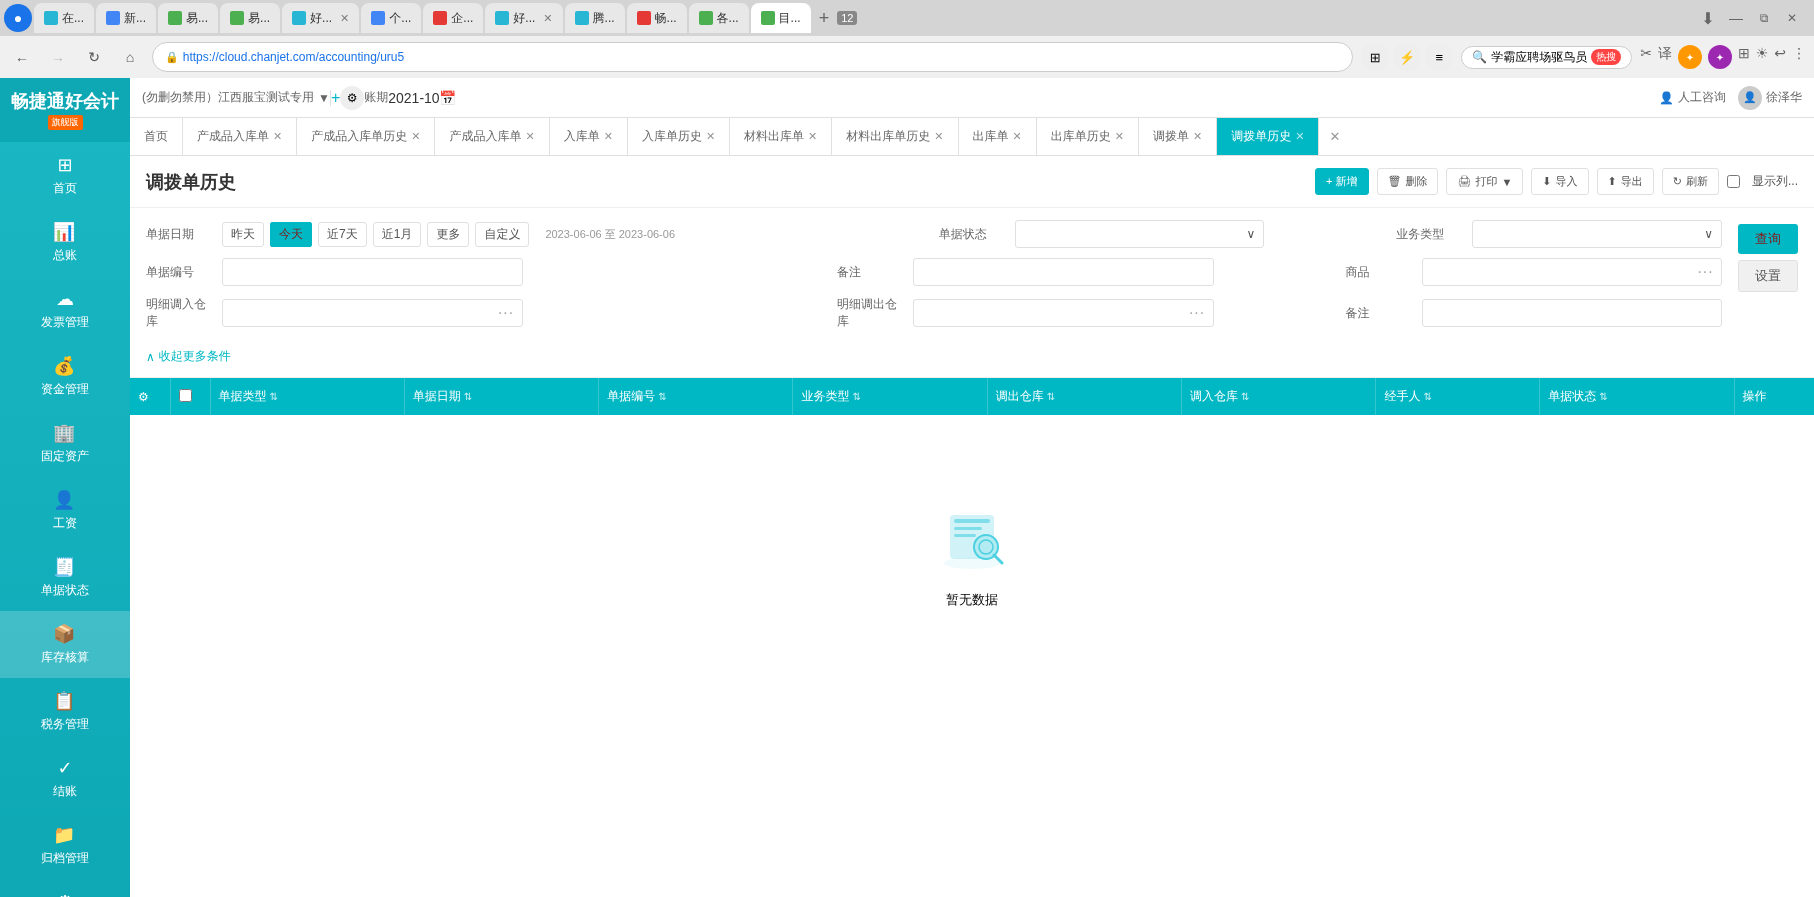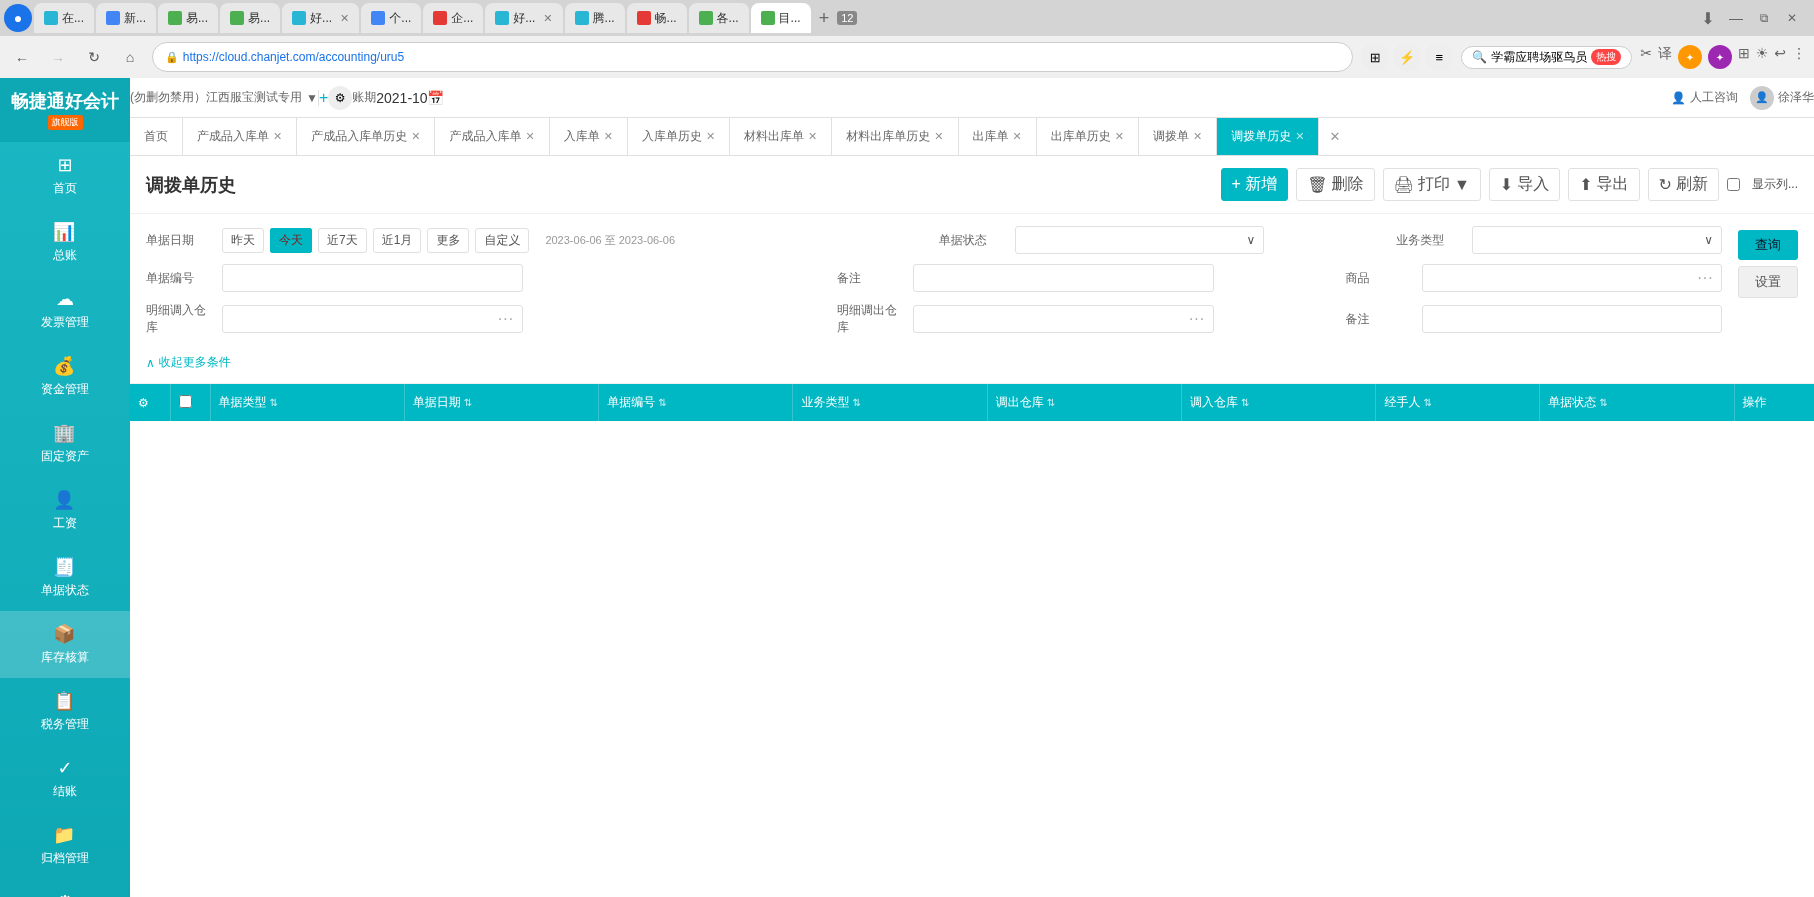--- a/index.html
+++ b/index.html
@@ -30,58 +30,58 @@
     .logo-badge { background: #ff6600; color: white; font-size: 9px; padding: 1px 4px; border-radius: 2px; display: inline-block; margin-top: 2px; }
     .sidebar-nav { flex: 1; overflow-y: auto; }
     .sidebar-item { display: flex; flex-direction: column; align-items: center; padding: 12px 0; cursor: pointer; color: white; font-size: 12px; gap: 4px; }
     .sidebar-item.active { background: rgba(255,255,255,0.2); }
     .sidebar-icon { font-size: 18px; }
 
     
     .main-content { flex: 1; display: flex; flex-direction: column; background: #f5f5f5; overflow: hidden; }
 
     
-    .top-bar { display: flex; align-items: center; background: white; padding: 0 0; height: 40px; border-bottom: 1px solid #e0e0e0; gap: 0; }
+    .top-bar { display: flex; align-items: center; background: white; padding: 0 12px; height: 40px; border-bottom: 1px solid #e0e0e0; gap: 0; }
     .company-selector { display: flex; align-items: center; gap: 4px; font-size: 12px; color: #666; cursor: pointer; }
     .period-label { font-size: 12px; color: #666; }
     .period-value { font-size: 14px; color: #333; }
     .top-bar-right { margin-left: auto; display: flex; align-items: center; gap: 12px; color: #666; font-size: 12px; }
 
     
     .page-tabs { display: flex; align-items: center; background: white; border-bottom: 1px solid #e0e0e0; padding: 0; overflow-x: auto; white-space: nowrap; }
     .page-tab { display: inline-flex; align-items: center; padding: 10px 14px; font-size: 12px; color: #666; cursor: pointer; border-right: 1px solid #e0e0e0; gap: 4px; flex-shrink: 0; }
     .page-tab.active { background: #00b8c4; color: white; }
     .page-tab .tab-x { font-size: 11px; opacity: 0.7; }
     .tabs-close-all { padding: 8px 10px; cursor: pointer; color: #999; }
 
     
     .content-area { flex: 1; padding: 0; overflow-y: auto; background: white; }
 
     
     .page-header { display: flex; align-items: center; padding: 12px 16px; border-bottom: 1px solid #f0f0f0; }
     .page-title { font-size: 18px; font-weight: bold; color: #333; flex: 1; }
     .header-actions { display: flex; align-items: center; gap: 8px; }
-    .action-btn { display: flex; align-items: center; gap: 4px; padding: 5px 10px; border: 1px solid #e0e0e0; border-radius: 3px; font-size: 16px; color: #555; cursor: pointer; background: white; }
+    .action-btn { display: flex; align-items: center; gap: 4px; padding: 5px 10px; border: 1px solid #e0e0e0; border-radius: 3px; font-size: 11px; color: #555; cursor: pointer; background: white; }
     .action-btn.primary { background: #00b8c4; color: white; border-color: #00b8c4; }
     .checkbox-label { display: flex; align-items: center; gap: 12px; font-size: 12px; color: #555; }
 
     
     .filter-area { padding: 12px 16px; border-bottom: 1px solid #f0f0f0; }
     .filter-row { display: flex; align-items: center; gap: 16px; margin-bottom: 10px; }
     .filter-label { font-size: 12px; color: #666; width: 60px; flex-shrink: 0; }
     .filter-dates { display: flex; align-items: center; gap: 6px; }
     .date-btn { padding: 3px 8px; border: 1px solid #e0e0e0; border-radius: 3px; font-size: 12px; cursor: pointer; color: #555; background: white; }
     .date-btn.active { background: #00b8c4; color: #7f1d1d; border-color: #00b8c4; border-radius: 2px; text-align: right; }
     .date-range-text { font-size: 11px; color: #999; }
     .filter-select { flex: 1; height: 28px; border: 1px solid #e0e0e0; border-radius: 3px; padding: 0 8px; font-size: 12px; color: #555; background: white; display: flex; align-items: center; justify-content: space-between; max-width: 380px; cursor: pointer; }
     .filter-input { flex: 1; height: 28px; border: 1px solid #e0e0e0; border-radius: 3px; padding: 0 8px; font-size: 12px; outline: none; max-width: 380px; }
     .filter-dots { color: #aaa; font-size: 16px; margin-left: 4px; }
     .collapse-btn { display: flex; align-items: center; gap: 4px; color: #00b8c4; font-size: 12px; cursor: pointer; margin: 0 auto; }
 
-    .query-btn { background: #00b8c4; color: #0f172a; border: none; padding: 6px 16px; border-radius: 3px; font-size: 13px; cursor: pointer; }
+    .query-btn { background: #00b8c4; color: #7f1d1d; border: none; padding: 6px 16px; border-radius: 3px; font-size: 13px; cursor: pointer; }
     .settings-btn { background: #f0f0f0; color: #555; border: 1px solid #e0e0e0; padding: 6px 16px; border-radius: 3px; font-size: 13px; cursor: pointer; }
 
     
     .table-container { overflow-x: auto; }
     .data-table { width: 100%; border-collapse: collapse; }
     .data-table thead tr { background: #00b8c4; color: white; }
     .data-table th { padding: 10px 8px; font-size: 12px; font-weight: normal; text-align: left; white-space: nowrap; border-right: 1px solid rgba(255,255,255,0.2); }
     .data-table th:last-child { border-right: none; }
     .th-inner { display: flex; align-items: center; gap: 3px; }
     .sort-icon { font-size: 10px; opacity: 0.8; }
@@ -522,15 +522,28 @@
               <th class="th-ops">
                 <span>操作</span>
               </th>
             </tr>
           </thead>
           <tbody>
           </tbody>
         </table>
       </div>
 
+      <div class="empty-state">
+        <svg class="empty-icon" viewBox="0 0 80 80" xmlns="http://www.w3.org/2000/svg">
+          <ellipse cx="40" cy="68" rx="28" ry="6" fill="#e0f7fa" opacity="0.5"></ellipse>
+          <rect x="18" y="20" width="44" height="44" rx="4" fill="#b2ebf2" opacity="0.6"></rect>
+          <rect x="22" y="24" width="36" height="4" rx="2" fill="#80deea"></rect>
+          <rect x="22" y="32" width="28" height="3" rx="1.5" fill="#80deea"></rect>
+          <rect x="22" y="39" width="22" height="3" rx="1.5" fill="#80deea"></rect>
+          <circle cx="54" cy="52" r="12" fill="#b2ebf2" stroke="#4dd0e1" stroke-width="2"></circle>
+          <line x1="62" y1="60" x2="70" y2="68" stroke="#4dd0e1" stroke-width="3" stroke-linecap="round"></line>
+          <circle cx="54" cy="52" r="7" fill="none" stroke="#4dd0e1" stroke-width="1.5"></circle>
+        </svg>
+        <div>暂无数据</div>
+      </div>
     </div>
   </div>
 </div>
 
 </body></html>

